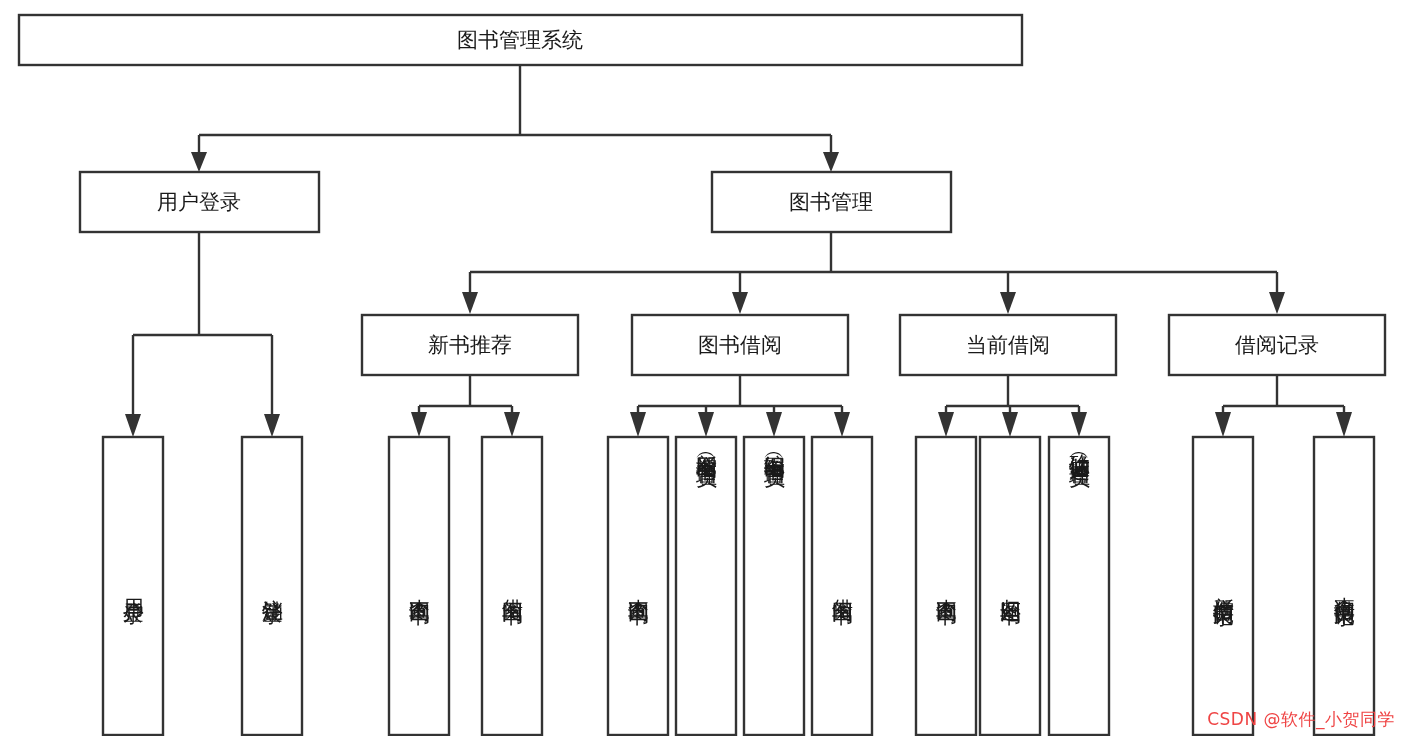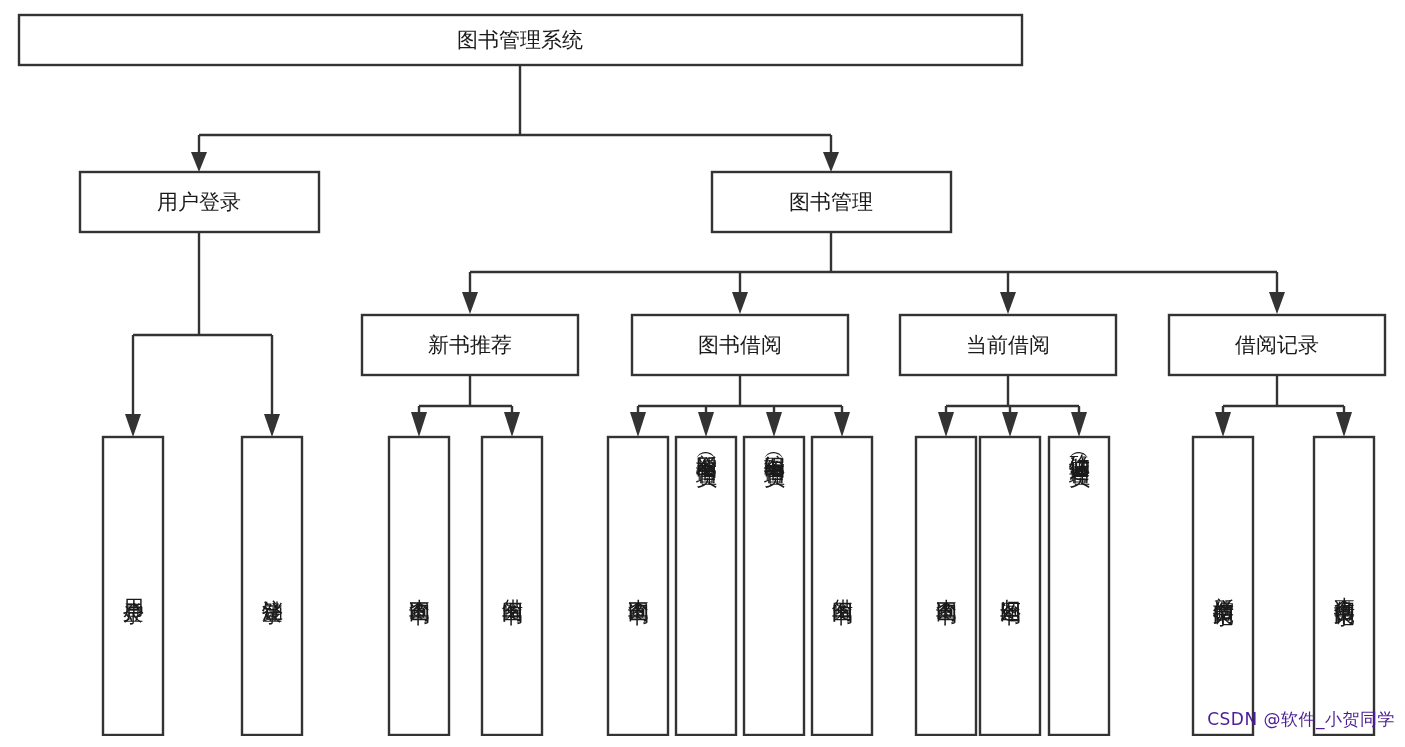--- a/index.html
+++ b/index.html
@@ -65,21 +65,21 @@
     letter-spacing: 2px;
     white-space: nowrap;
     text-align: center;
   }
   .watermark {
     position: absolute;
     right: 10px;
     bottom: 5px;
     font-family: "DejaVu Sans", "Liberation Sans", sans-serif;
     font-size: 17px;
-    color: #4c1d95;
+    color: #ef4444;
     letter-spacing: 0.5px;
     user-select: none;
     white-space: nowrap;
   }
 </style>
 </head>
 <body>
 
 <div id="diagram-root">
 

